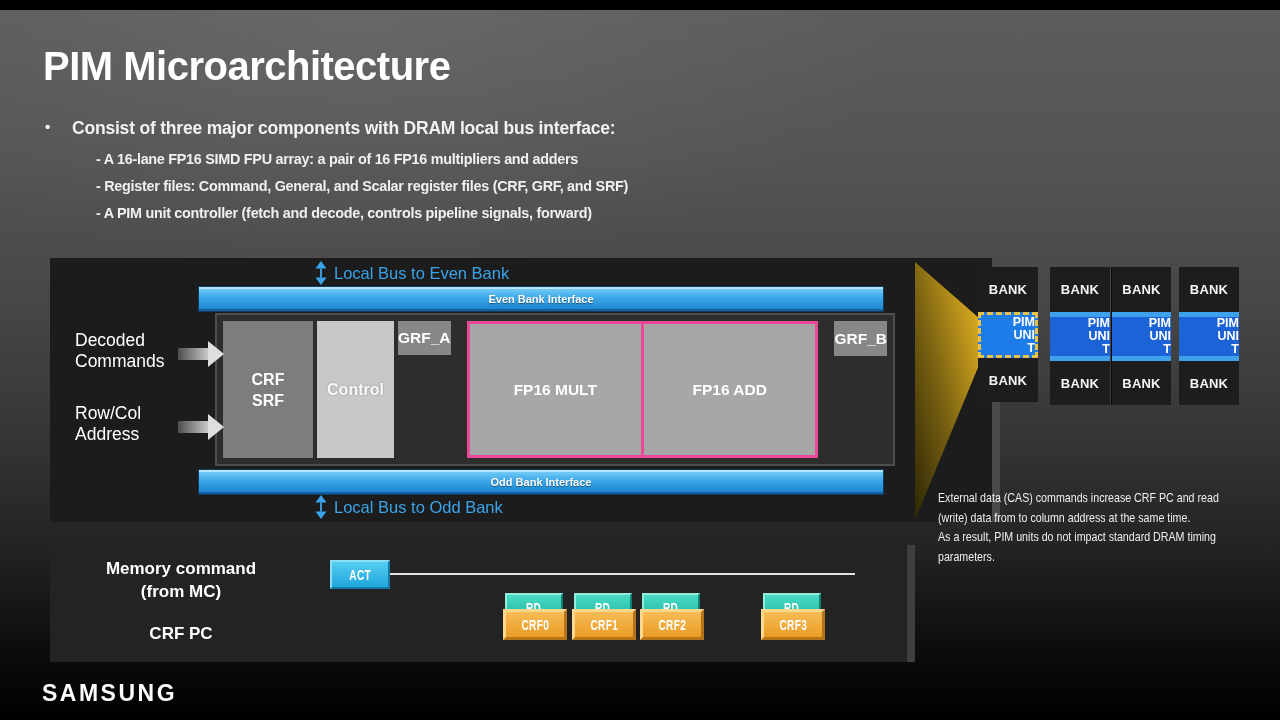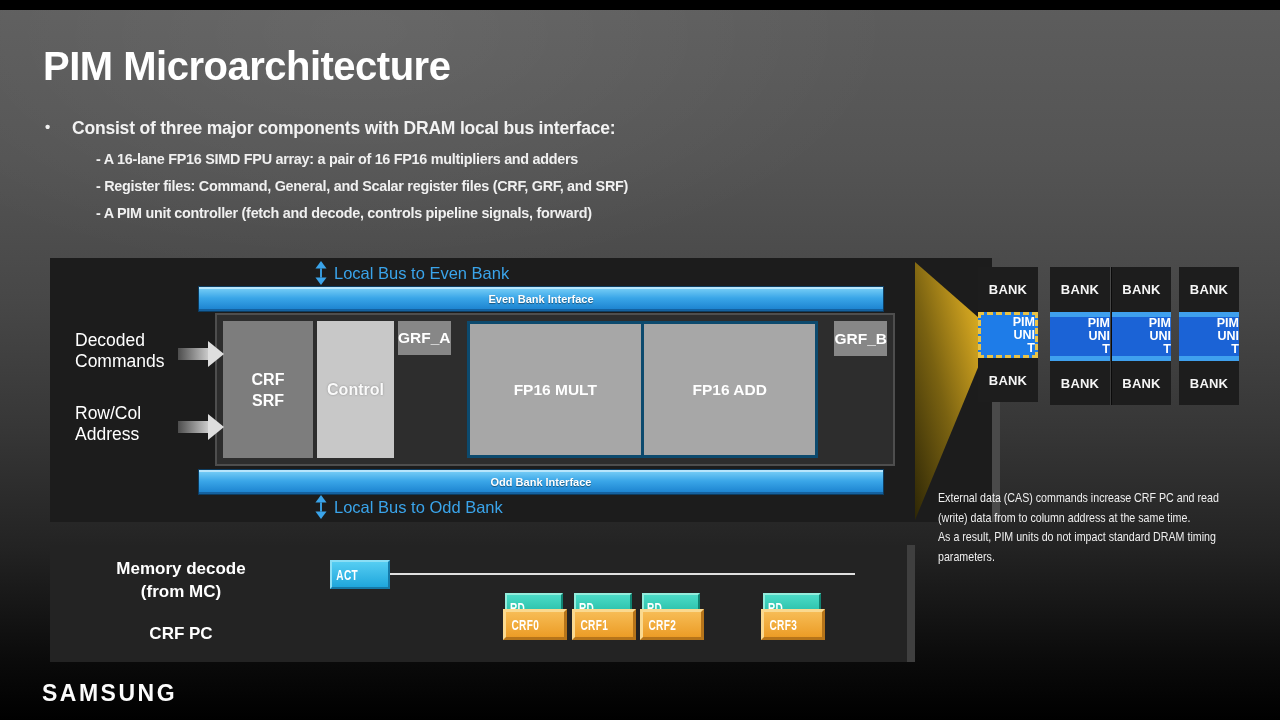--- a/index.html
+++ b/index.html
@@ -36,21 +36,21 @@
   .bar-even { top:29px; } .bar-odd { top:212px; }
 
   .inner { position:absolute; left:165px; top:55px; width:680px; height:153px;
     background:#2d2d2d; border:2px solid #4e4e4e; display:flex; gap:4px; padding:6px; }
   .blk { display:flex; align-items:center; justify-content:center; color:#fff; }
   .control { flex:0 0 77px; background:#c8c8c8; color:#fafafa; font-size:16px; font-weight:600;
     text-shadow:0 0 2px rgba(120,120,120,.8); }
   .crfsrf { flex:0 0 90px; background:#7d7d7d; font-size:16px; font-weight:700; flex-direction:column; line-height:21px; }
   .rightcol { flex:1; display:flex; flex-direction:row; gap:16px;border-radius:15px; }
   .grfbar { height:34px; background:#878787; font-size:15.5px; font-weight:700; }
-  .fp16frame { flex:1; background:#0c4a6e; display:flex; gap:3px; padding:3px; }
+  .fp16frame { flex:1; background:#ec4899; display:flex; gap:3px; padding:3px; }
   .fp16 { flex:1; background:#a7a7a7; display:flex; align-items:center; justify-content:center;
     font-size:15.5px; font-weight:700; color:#fff; }
 
   .sidelabel { position:absolute; left:25px; color:#fff; font-size:17.5px; font-weight:400; line-height:21px; }
   .blockarrow { position:absolute; left:128px; display:flex; align-items:center; }
   .blockarrow .shaft { width:30px; height:12px; background:linear-gradient(90deg,#4d4d4d,#c9c9c9); }
   .blockarrow .head { width:0; height:0; border-top:13px solid transparent; border-bottom:13px solid transparent; border-left:16px solid #dedede; }
 
   
   .wedge { position:absolute; left:915px; top:258px; width:64px; height:264px; }
@@ -68,21 +68,21 @@
 
   .note { position:absolute; left:938px; top:488px; color:#efefef; font-size:13px; line-height:19.5px; }
   .note div { white-space:nowrap; transform:scaleX(0.82); transform-origin:left center; }
 
   
   .timing { position:absolute; left:50px; top:545px; width:865px; height:117px;
     background:#232323; border-right:8px solid #3f3f3f; }
   .tlabel { position:absolute; left:11px; width:240px; text-align:center; color:#fff;
     font-size:17px; font-weight:700; line-height:23px; }
   .tline { position:absolute; left:340px; top:28px; width:465px; height:2px; background:#e0e0e0; }
-  .tbox { position:absolute; display:flex; align-items:center; justify-content:flex-start; color:#fff; }
+  .tbox { position:absolute; display:flex; align-items:center; justify-content:center; color:#fff; }
   .tbox span { transform:scaleX(0.72); font-size:14px; font-weight:600; letter-spacing:0.5px; }
   .act { left:280px; top:15px; width:60px; height:29px;
     background:linear-gradient(180deg,#55cdf2,#1fa6dc);
     border-top:2px solid #8adef5; border-left:2px solid #8adef5; border-bottom:2px solid #1579a8; border-right:2px solid #1579a8; }
   .rd { top:15px; width:58px; height:29px;
     background:linear-gradient(180deg,#4adbc6,#1db49e);
     border-top:2px solid #93ecdc; border-left:2px solid #93ecdc; border-bottom:2px solid #118271; border-right:2px solid #118271;margin-top:33px; }
   .crf { top:64px; width:64px; height:31px;
     background:linear-gradient(180deg,#f7bc55,#eb9c26);
     border-top:3px solid #fad98f; border-left:3px solid #fad98f; border-bottom:3px solid #b5741a; border-right:3px solid #b5741a; }
@@ -214,21 +214,21 @@
 
   <div class="note">
     <div>External data (CAS) commands increase CRF PC and read</div>
     <div>(write) data from to column address at the same time.</div>
     <div>As a result, PIM units do not impact standard DRAM timing</div>
     <div>parameters.</div>
   </div>
 
   <div class="timing">
     <div class="tlabel" style="top:12px">
-      <div>Memory decode</div>
+      <div>Memory command</div>
       <div>(from MC)</div>
     </div>
     <div class="tlabel" style="top:77px">CRF PC</div>
 
     <div class="tline"></div>
 
     <div class="tbox act">
         <span>ACT</span>
       </div>
     <div class="tbox rd" style="left:455px">

